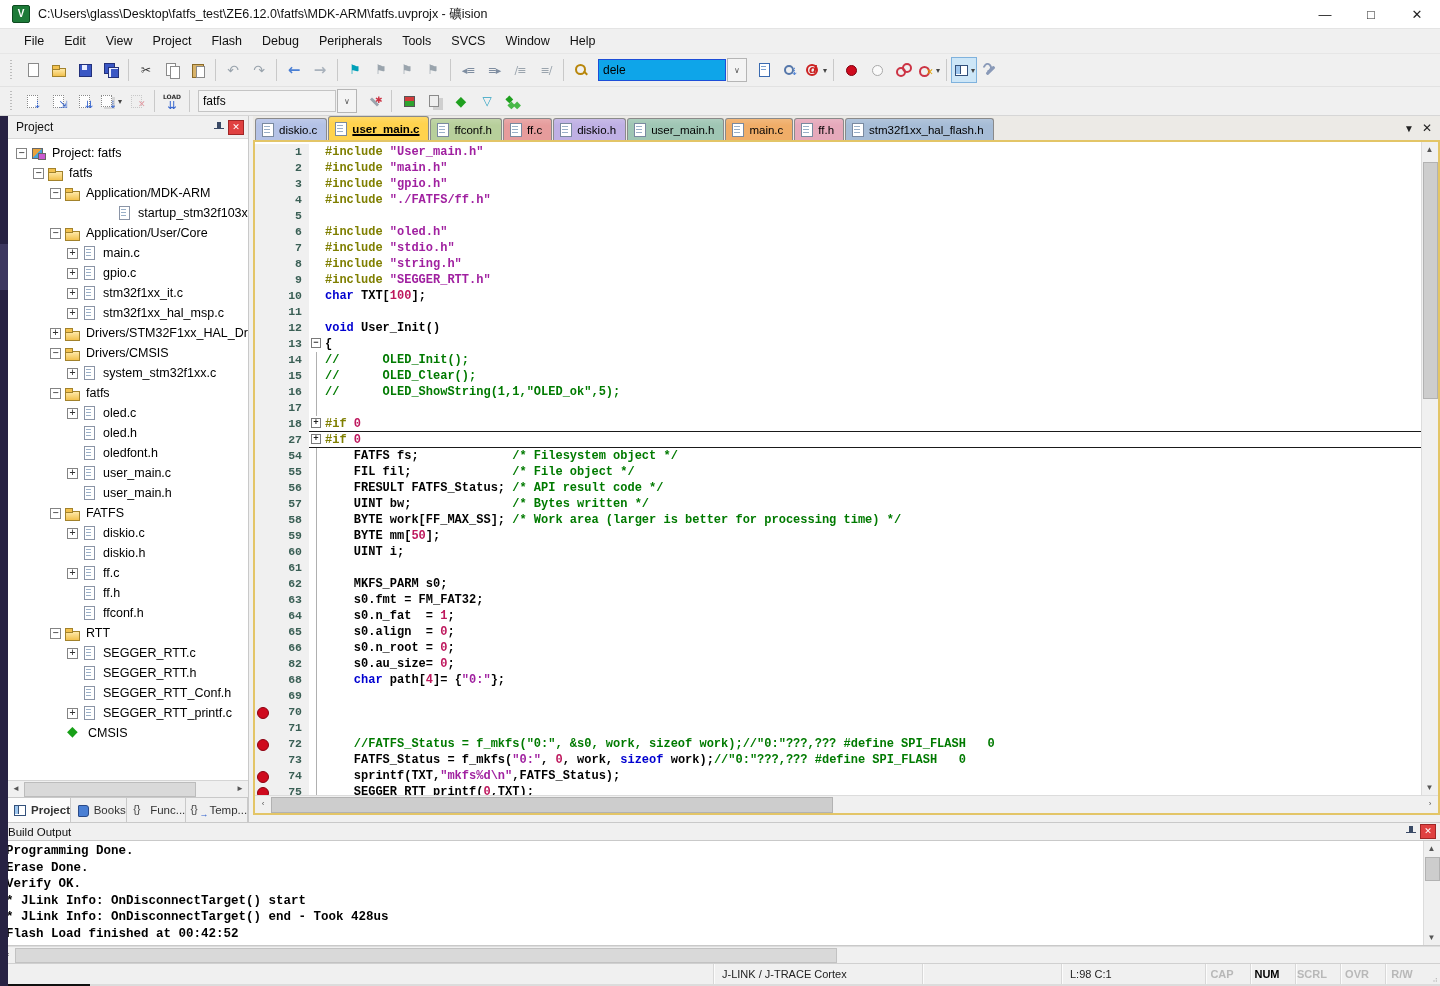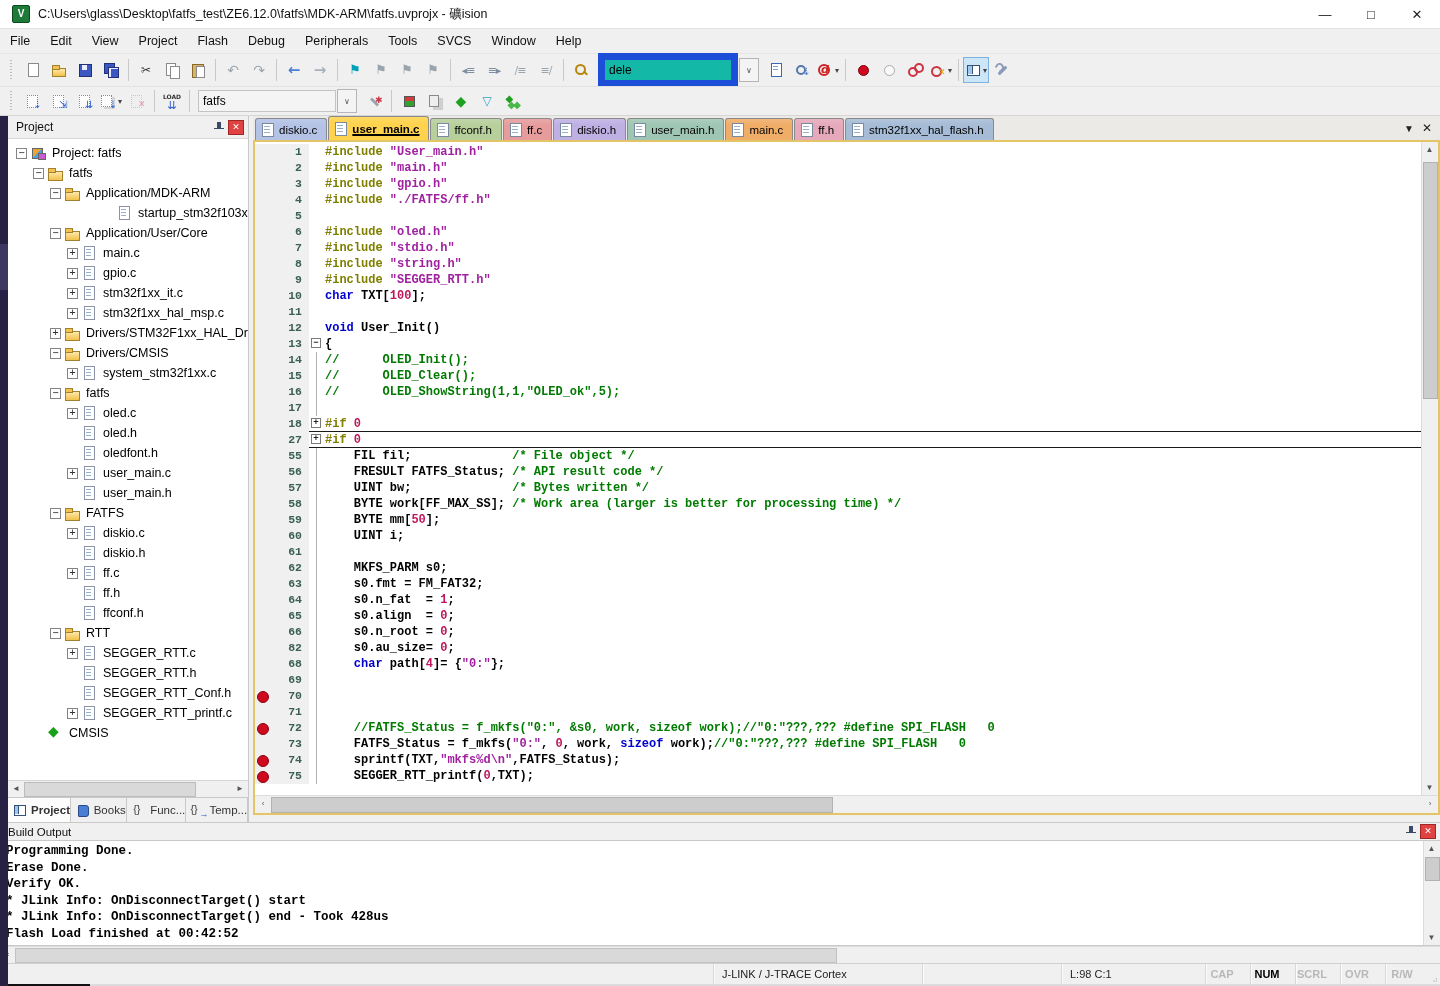--- a/index.html
+++ b/index.html
@@ -7,34 +7,34 @@
   .app{position:relative;width:1440px;height:986px;background:#f0f0f0;}
 
   
   .titlebar{height:28px;background:#ffffff;display:flex;align-items:center;border-bottom:1px solid #e4e4e4;position:relative;z-index:9;}
   .appicon{width:16px;height:16px;margin:0 8px 0 12px;background:#1d7a38;border:1px solid #0d4a20;border-radius:2px;
     color:#fff;font-size:10px;font-weight:bold;text-align:center;line-height:15px;flex:none;}
   .title{font-size:12.5px;color:#111;white-space:nowrap;}
   .wctrls{margin-left:auto;display:flex;height:100%;}
   .wbtn{width:46px;height:100%;display:flex;align-items:center;justify-content:center;font-size:13px;color:#222;}
   
-  .menubar{height:24px;background:#f0f0f0;display:flex;align-items:center;font-size:12.5px;color:#111;position:relative;z-index:8;}
+  .menubar{height:24px;background:#f0f0f0;display:flex;align-items:center;padding-left:14px;font-size:12.5px;color:#111;position:relative;z-index:8;}
   .mitem{padding:3px 10px;}
   
   .toolbar{background:#f0f0f0;display:flex;align-items:center;padding-left:10px;position:relative;z-index:8;}
   .tb1{height:32px;border-top:1px solid #e6e6e6;}
   .tb2{height:28px;border-top:1px solid #e2e2e2;border-bottom:1px solid #d6d6d6;}
   .grip{width:6px;height:20px;margin-right:4px;background:repeating-linear-gradient(#bdbdbd 0 1px,transparent 1px 3px);background-size:2px 100%;background-repeat:repeat-y;}
   .tsep{width:1px;height:22px;background:#c9c9c9;margin:0 4px;flex:none;}
   .tbtn{width:24px;height:24px;display:flex;align-items:center;justify-content:center;flex:none;position:relative;border:1px solid transparent;}
   .tbtn.hl{background:#cde6f7;border:1px solid #7fb2dd;}
   .tbtn.dis{opacity:.45;}
   .dd{font-size:8px;color:#444;margin-left:1px;}
   .combo{display:flex;align-items:center;height:22px;margin:0 4px;}
-  .combo .cfield{width:118px;height:20px;background:#14b8a6;border:7px solid #1d4ed8;font-size:12px;padding:0 4px;color:#000;font-family:"Liberation Sans",sans-serif;}
+  .combo .cfield{width:118px;height:20px;background:#0ea5e9;border:1px solid #1d4ed8;font-size:12px;padding:0 4px;color:#000;font-family:"Liberation Sans",sans-serif;}
   .combo .cfield.flat{background:#f4f4f4;border:1px solid #c4c4c4;width:128px;line-height:20px;}
   .combo .cdrop{width:18px;height:22px;background:#f4f4f4;border:1px solid #b5b5b5;margin-left:1px;font-size:8px;color:#555;display:flex;align-items:center;justify-content:center;}
   
   .ic{width:17px;height:16px;display:inline-block;position:relative;font-family:"DejaVu Sans",sans-serif;font-size:12px;line-height:16px;text-align:center;color:#555;}
   .new-file-icon::before{content:"";position:absolute;left:3px;top:1px;width:9px;height:12px;background:#fff;border:1px solid #8a8a8a;}
   .open-file-icon::before{content:"";position:absolute;left:1px;top:6px;width:12px;height:7px;background:linear-gradient(#ffe9a8,#f2c14e);border:1px solid #a2822c;}
   .open-file-icon::after{content:"";position:absolute;left:1px;top:3px;width:6px;height:3px;background:#f2c14e;border:1px solid #a2822c;}
   .save-icon::before{content:"";position:absolute;left:2px;top:2px;width:11px;height:11px;background:#3a57c4;border:1px solid #22307a;}
   .save-icon::after{content:"";position:absolute;left:5px;top:3px;width:5px;height:5px;background:#e9edff;}
   .save-all-icon::before{content:"";position:absolute;left:1px;top:1px;width:9px;height:9px;background:#3a57c4;border:1px solid #22307a;}
@@ -515,21 +515,21 @@
           <div class="trow" style="padding-left: 59px;">
             <span class="noexp"></span>
             <span class="ti ti-file"></span>
             <span>SEGGER_RTT_Conf.h</span>
           </div>
           <div class="trow" style="padding-left: 59px;">
             <span class="exp">+</span>
             <span class="ti ti-file"></span>
             <span>SEGGER_RTT_printf.c</span>
           </div>
-          <div class="trow" style="padding-left: 25px;">
+          <div class="trow" style=" margin-left: 44px;">
             <span class="noexp"></span>
             <span class="ti ti-diamond"></span>
             <span>CMSIS</span>
           </div>
         </div>
       <div class="phscroll">
         <span class="sarrow" style="left:1px">◄</span>
         <span class="thumb"></span>
         <span class="sarrow" style="right:1px">►</span>
       </div>
@@ -754,20 +754,28 @@
                 <span class="numc">27</span>
                 <span class="cwrap u">
                   <span class="fc">
                     <span class="fbox">+</span>
                   </span>
                   <span class="ctext"><span class="p">#if </span><span class="n">0</span></span>
                 </span>
               </div>
               <div class="crow">
                 <span class="bpc"></span>
+                <span class="numc">54</span>
+                <span class="cwrap">
+                  <span class="fc fl"></span>
+                  <span class="ctext"><span class="t">    FATFS fs;             </span><span class="c">/* Filesystem object */</span></span>
+                </span>
+              </div>
+              <div class="crow">
+                <span class="bpc"></span>
                 <span class="numc">55</span>
                 <span class="cwrap">
                   <span class="fc fl"></span>
                   <span class="ctext"><span class="t">    FIL fil;              </span><span class="c">/* File object */</span></span>
                 </span>
               </div>
               <div class="crow">
                 <span class="bpc"></span>
                 <span class="numc">56</span>
                 <span class="cwrap">

